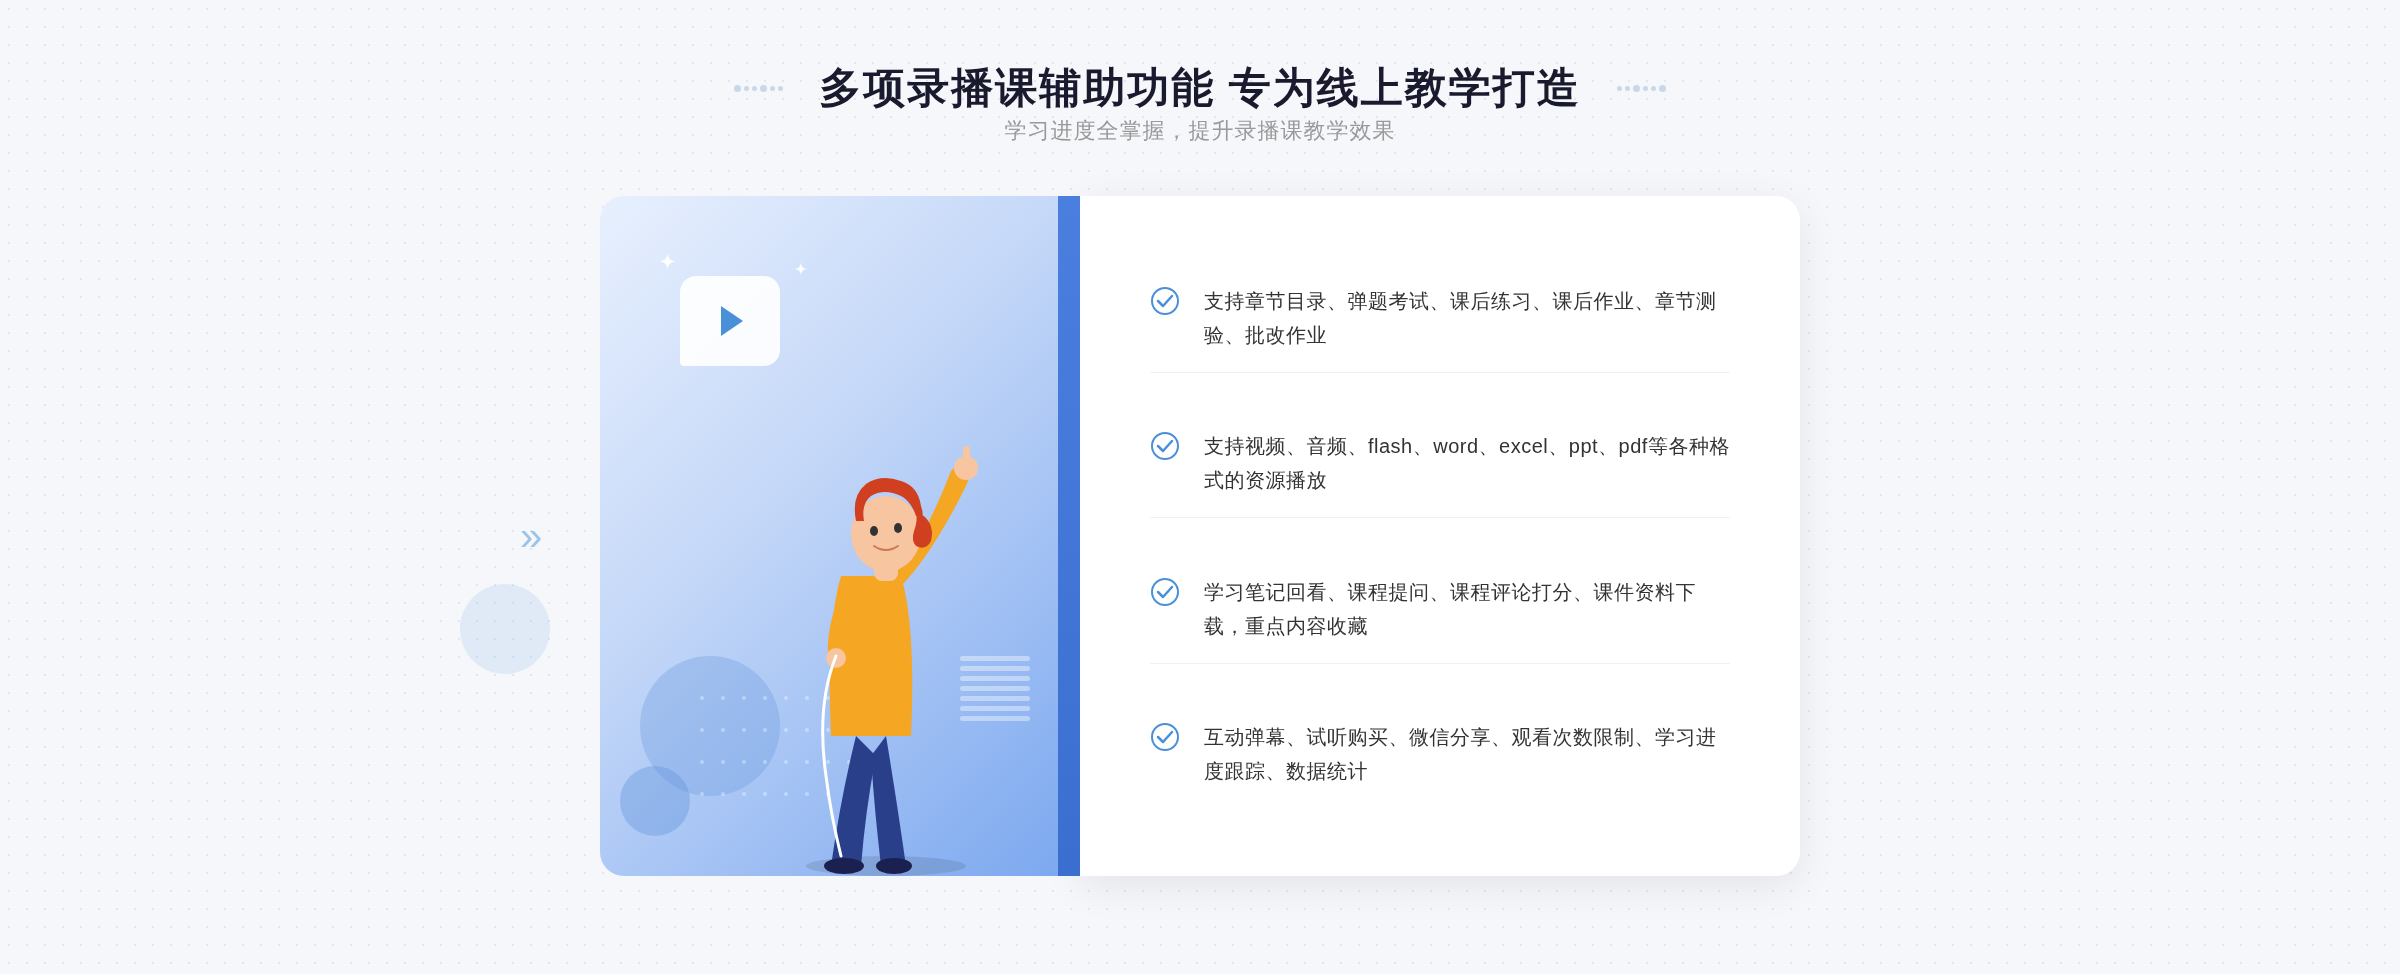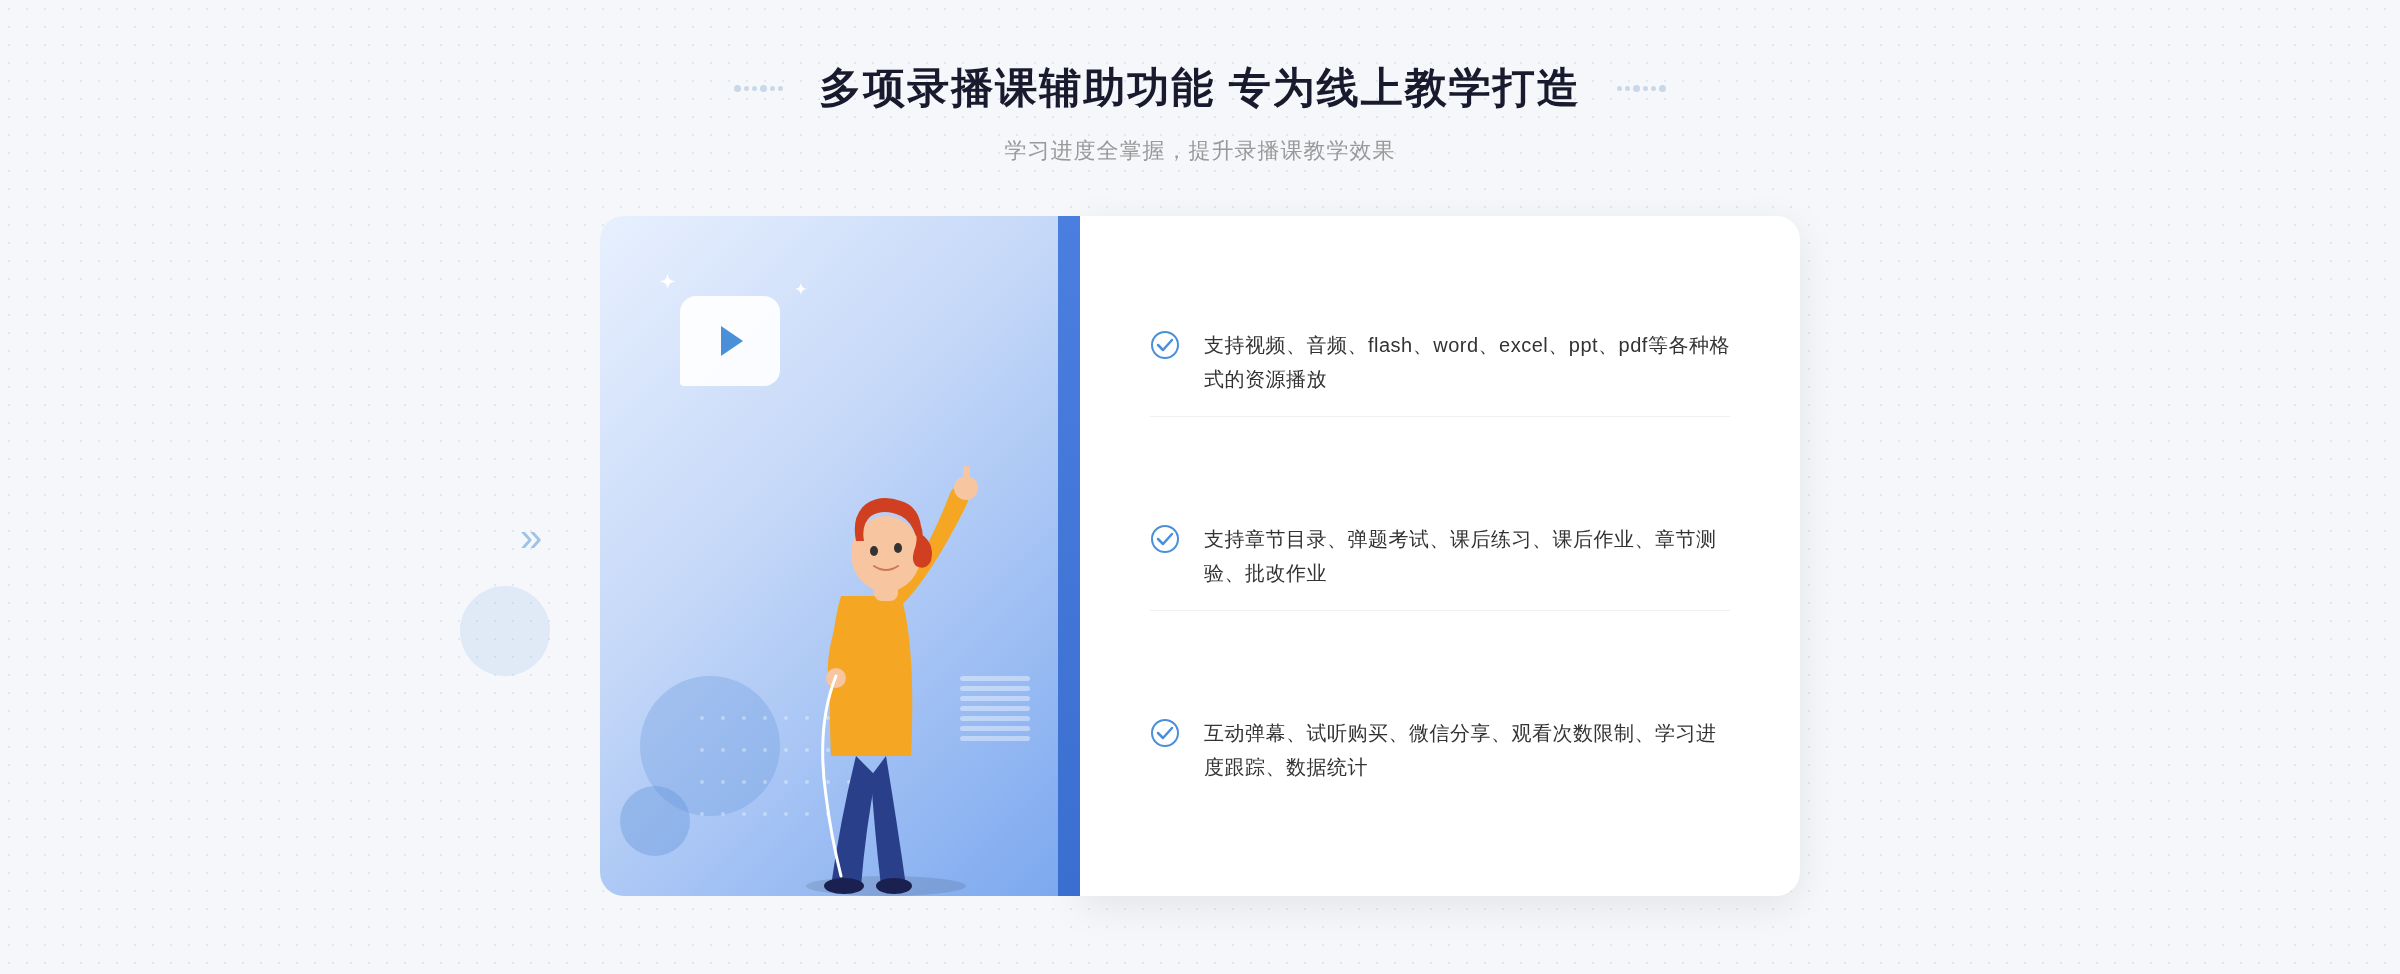--- a/index.html
+++ b/index.html
@@ -47,21 +47,21 @@
       margin-bottom: 50px;
       position: relative;
       z-index: 1;
     }
 
     .title-row {
       display: flex;
       align-items: center;
       justify-content: center;
       gap: 36px;
-      margin-bottom: 20px;
+      margin-bottom: 0;
     }
 
     .title-decoration {
       display: flex;
       align-items: center;
       gap: 3px;
     }
 
     .title-decoration span {
       display: inline-block;
@@ -407,33 +407,42 @@
 
     <div class="features-panel">
 
       <div class="feature-item">
         <div class="feature-check-icon">
           <svg viewBox="0 0 30 30" xmlns="http://www.w3.org/2000/svg">
             <circle cx="15" cy="15" r="13" fill="none" stroke="#4a90d9" stroke-width="2"></circle>
             <path d="M8 15 L13 20 L22 10" stroke="#4a90d9" stroke-width="2.5" fill="none" stroke-linecap="round" stroke-linejoin="round"></path>
           </svg>
         </div>
-        <span class="feature-text">支持视频、音频、flash、word、excel、ppt、pdf等各种格式的资源播放</span>
+        <span class="feature-text">支持章节目录、弹题考试、课后练习、课后作业、章节测验、批改作业</span>
       </div>
 
       <div class="feature-item">
         <div class="feature-check-icon">
           <svg viewBox="0 0 30 30" xmlns="http://www.w3.org/2000/svg">
             <circle cx="15" cy="15" r="13" fill="none" stroke="#4a90d9" stroke-width="2"></circle>
             <path d="M8 15 L13 20 L22 10" stroke="#4a90d9" stroke-width="2.5" fill="none" stroke-linecap="round" stroke-linejoin="round"></path>
           </svg>
         </div>
-        <span class="feature-text">支持章节目录、弹题考试、课后练习、课后作业、章节测验、批改作业</span>
-      </div>
-
+        <span class="feature-text">支持视频、音频、flash、word、excel、ppt、pdf等各种格式的资源播放</span>
+      </div>
+
+      <div class="feature-item">
+        <div class="feature-check-icon">
+          <svg viewBox="0 0 30 30" xmlns="http://www.w3.org/2000/svg">
+            <circle cx="15" cy="15" r="13" fill="none" stroke="#4a90d9" stroke-width="2"></circle>
+            <path d="M8 15 L13 20 L22 10" stroke="#4a90d9" stroke-width="2.5" fill="none" stroke-linecap="round" stroke-linejoin="round"></path>
+          </svg>
+        </div>
+        <span class="feature-text">学习笔记回看、课程提问、课程评论打分、课件资料下载，重点内容收藏</span>
+      </div>
 
       <div class="feature-item">
         <div class="feature-check-icon">
           <svg viewBox="0 0 30 30" xmlns="http://www.w3.org/2000/svg">
             <circle cx="15" cy="15" r="13" fill="none" stroke="#4a90d9" stroke-width="2"></circle>
             <path d="M8 15 L13 20 L22 10" stroke="#4a90d9" stroke-width="2.5" fill="none" stroke-linecap="round" stroke-linejoin="round"></path>
           </svg>
         </div>
         <span class="feature-text">互动弹幕、试听购买、微信分享、观看次数限制、学习进度跟踪、数据统计</span>
       </div>

